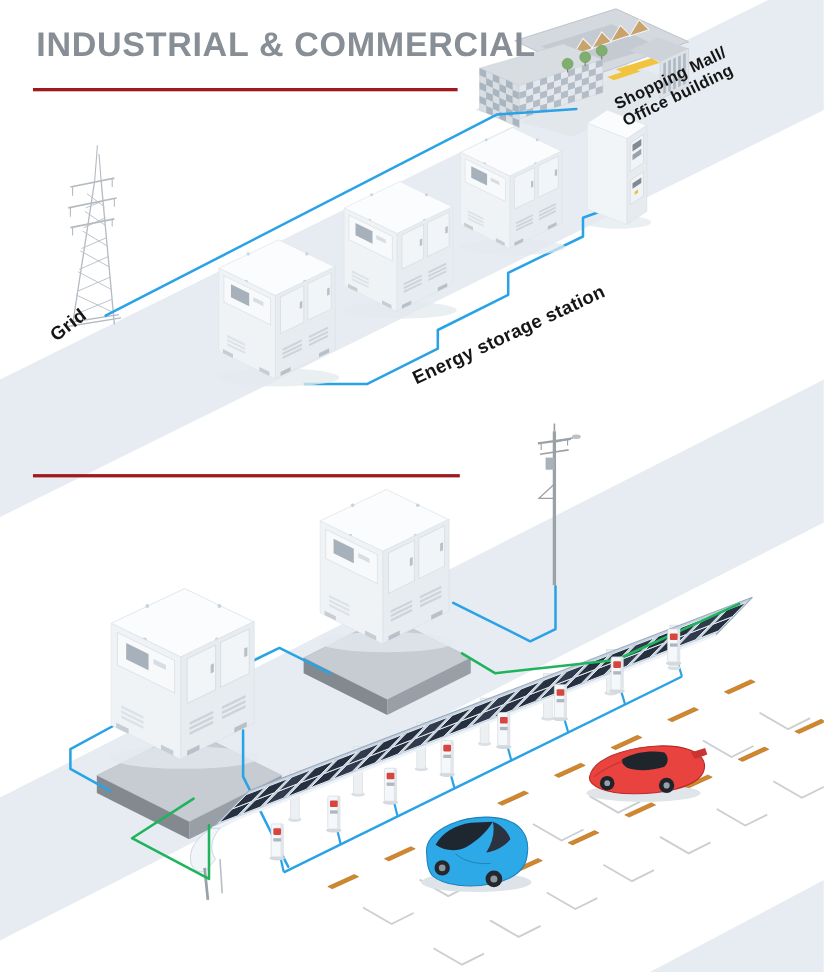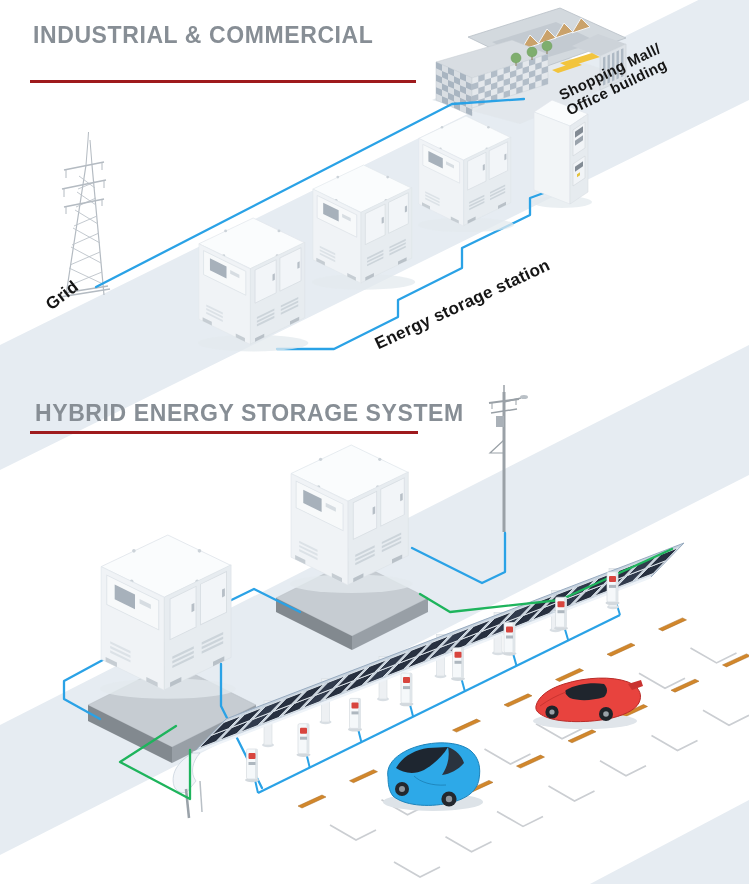--- a/index.html
+++ b/index.html
@@ -3,21 +3,21 @@
 <meta charset="utf-8">
 <style>
   html,body{margin:0;padding:0;background:#ffffff;}
   .canvas{
     position:relative;width:749px;height:884px;overflow:hidden;
     background:#ffffff;font-family:"Liberation Sans",sans-serif;
   }
   .canvas svg.scene{position:absolute;left:0;top:0;}
   .sec-title{
     position:absolute;margin:0;font-weight:bold;color:#878e95;
-    font-size:23px;line-height:1.2;letter-spacing:.6px;z-index:5;
+    font-size:31px;line-height:1.2;letter-spacing:.6px;z-index:5;
   }
   .title-1{left:33px;top:22px;}
   .title-2{left:35px;top:400px;}
   .rule{position:absolute;height:3px;background:#9e1a1d;z-index:5;}
   .rule-1{left:30px;top:80px;width:386px;}
   .rule-2{left:30px;top:431px;width:388px;}
   .rlabel{
     position:absolute;font-weight:bold;color:#151515;z-index:6;
     transform-origin:0 0;white-space:nowrap;letter-spacing:.3px;
   }
@@ -454,23 +454,20 @@
           <circle cx="606" cy="714" r="2.8" fill="#99a1a8"></circle>
       </g>
     </g>
   </svg>
 
   <h1 class="sec-title title-1">
     <span>INDUSTRIAL &amp; COMMERCIAL</span><br>
   </h1>
   <div class="rule rule-1"></div>
 
-  <h2 class="sec-title title-2">
-    <span>HYBRID ENERGY STORAGE SYSTEM</span>
-  </h2>
   <div class="rule rule-2"></div>
 
   <div class="rlabel lbl-grid">Grid</div>
   <div class="rlabel lbl-station">Energy storage station</div>
   <div class="rlabel lbl-building">
     <span>Shopping Mall/</span><br>
     <span>Office building</span>
   </div>
 </div>
 

